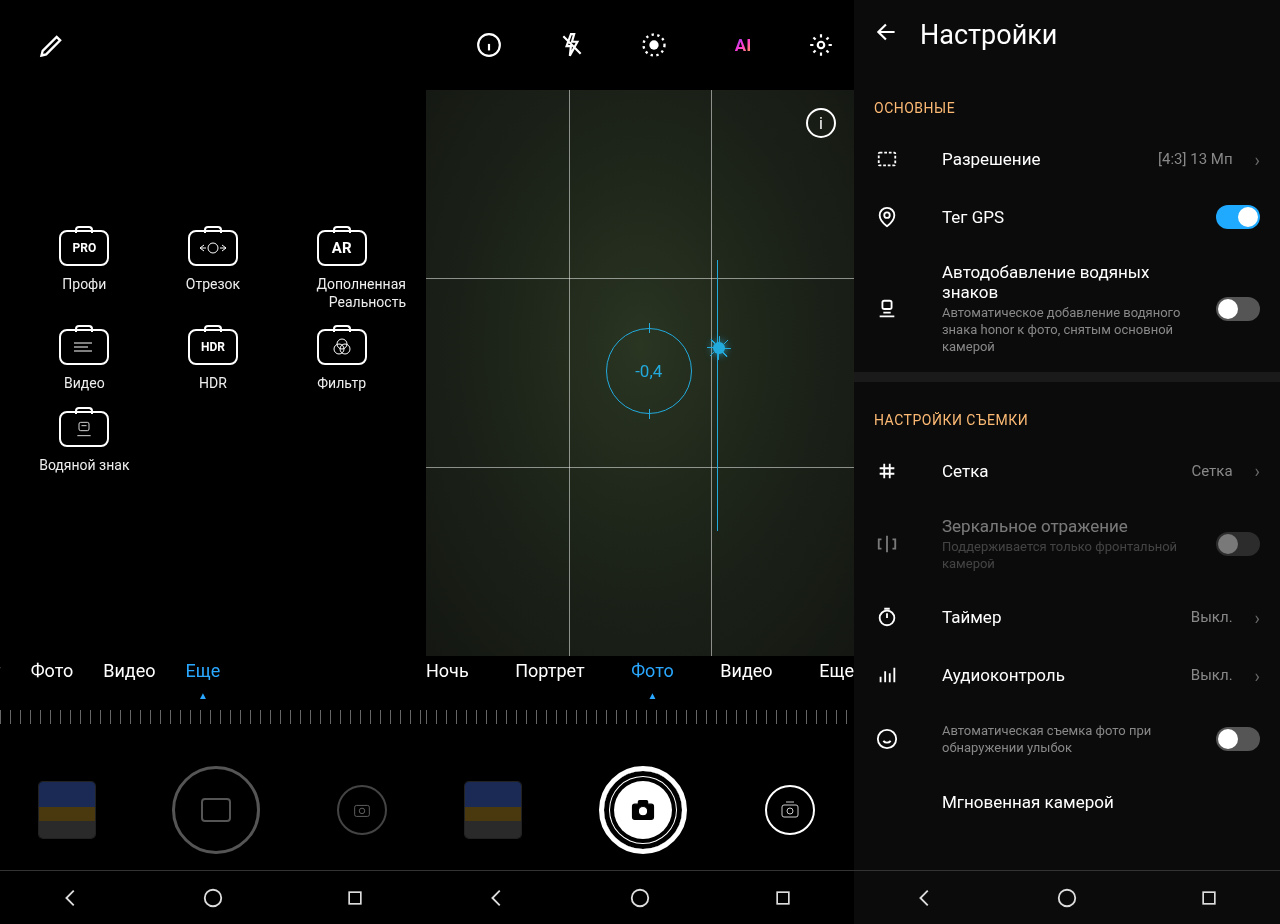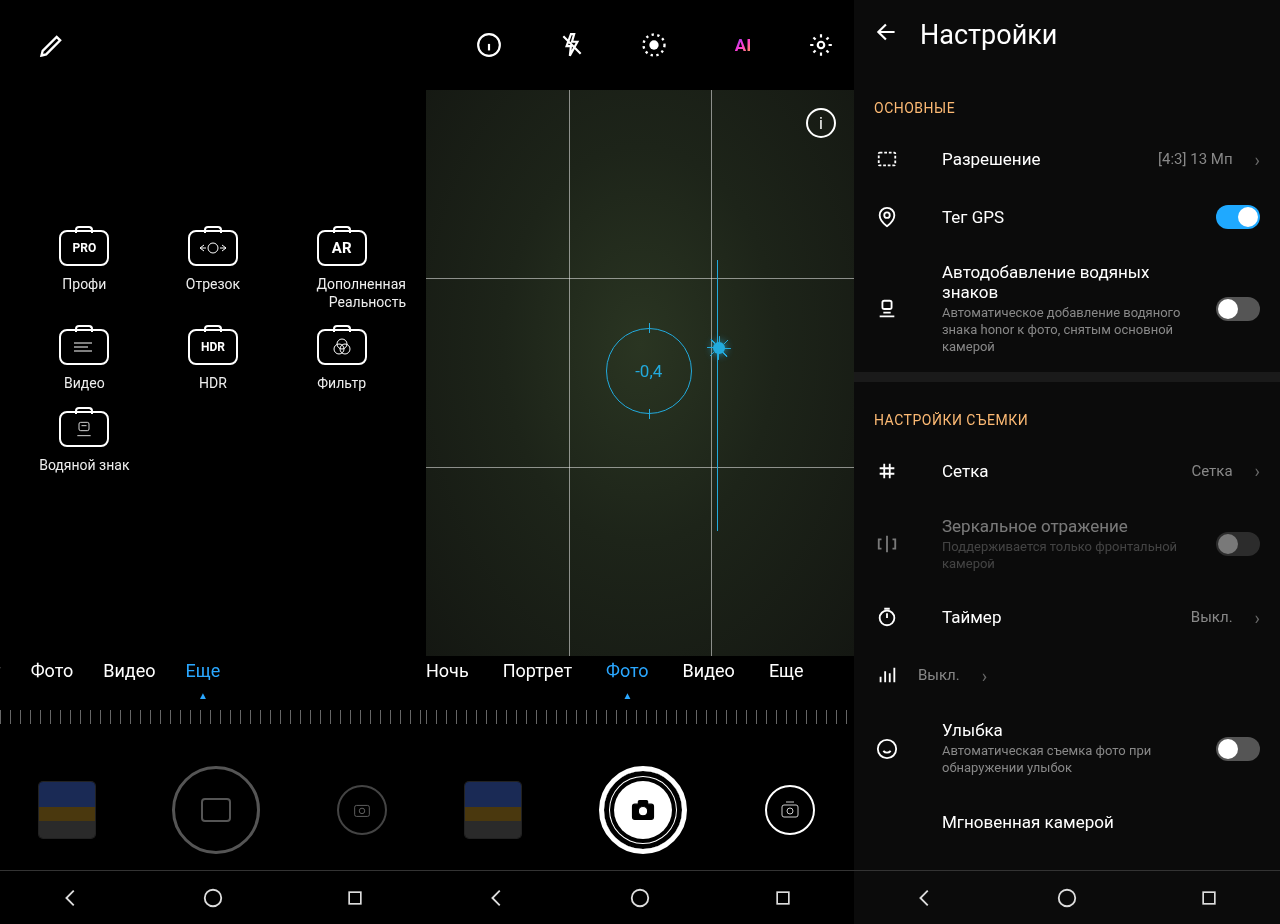--- a/index.html
+++ b/index.html
@@ -23,21 +23,21 @@
   .top-icon svg { stroke:#fff; fill:none; stroke-width:2;}
 
   
   .mode-grid { margin-top:140px; display:grid; grid-template-columns:repeat(3,1fr); gap:18px 0; padding:0 20px;}
   .mode-item { display:flex; flex-direction:column; align-items:center; gap:10px; cursor:pointer;}
   .mode-icon { width:50px; height:36px; border:2px solid #fff; border-radius:8px; display:flex; align-items:center; justify-content:center; font-size:12px; font-weight:700; position:relative;}
   .mode-icon::before { content:""; position:absolute; top:-6px; left:50%; transform:translateX(-50%); width:14px; height:5px; border:2px solid #fff; border-bottom:none; border-radius:4px 4px 0 0;}
   .mode-label { font-size:14px; text-align:right; line-height:1.25; color:#eee;}
 
   
-  .tabs { position:absolute; left:0; right:0; top:660px; height:52px; display:flex; align-items:flex-start; justify-content:flex-start; gap:34px; font-size:18px;}
+  .tabs { position:absolute; left:0; right:0; top:660px; height:52px; display:flex; align-items:flex-start; justify-content:space-between; gap:34px; font-size:18px;}
   .tab { cursor:pointer; position:relative;}
   .tab.active { color:#2aa7ff;}
   .tab.active::after { content:"▲"; position:absolute; left:50%; transform:translateX(-50%); bottom:-20px; font-size:10px; color:#2aa7ff;}
   .ruler { position:absolute; left:0; right:0; top:710px; height:14px; background:repeating-linear-gradient(90deg,#666 0 1px,transparent 1px 10px);}
 
   
   .bottombar { position:absolute; left:0; right:0; bottom:54px; height:120px; display:flex; align-items:center; justify-content:space-around;}
   .thumb { width:56px; height:56px; border-radius:4px; background:linear-gradient(#1a2a55 0 45%, #4a380e 45% 70%, #2a2a2a 70%); cursor:pointer; box-shadow:0 0 0 1px #222;}
   .shutter-disabled { width:88px; height:88px; border-radius:50%; border:3px solid #555; display:flex; align-items:center; justify-content:center;}
   .shutter-disabled::before{content:""; width:26px; height:20px; border:2px solid #555; border-radius:4px;}
@@ -375,33 +375,35 @@
       <div class="row-value">Выкл.</div>
       <div class="chev">›</div>
     </div>
 
     <div class="row">
       <div class="row-icon">
           <svg width="22" height="22" viewBox="0 0 24 24">
             <path d="M5 20v-6M10 20V8M15 20v-10M20 20V4"></path>
           </svg>
         </div>
+      <div class="row-body">
+          <div class="row-title">Аудиоконтроль</div>
+        </div>
       <div class="row-value">Выкл.</div>
       <div class="chev">›</div>
     </div>
 
     <div class="row">
       <div class="row-icon">
           <svg width="22" height="22" viewBox="0 0 24 24">
             <circle cx="12" cy="12" r="10"></circle>
             <path d="M8 14s1.5 2 4 2 4-2 4-2M9 9h0M15 9h0"></path>
           </svg>
         </div>
       <div class="row-body">
-        <div class="row-title">Улыбка</div>
         <div class="row-sub">Автоматическая съемка фото при обнаружении улыбок</div>
       </div>
       <div class="toggle off"></div>
     </div>
 
     <div class="row">
       <div class="row-icon"></div>
       <div class="row-body">
           <div class="row-title">Мгновенная камерой</div>
         </div>

